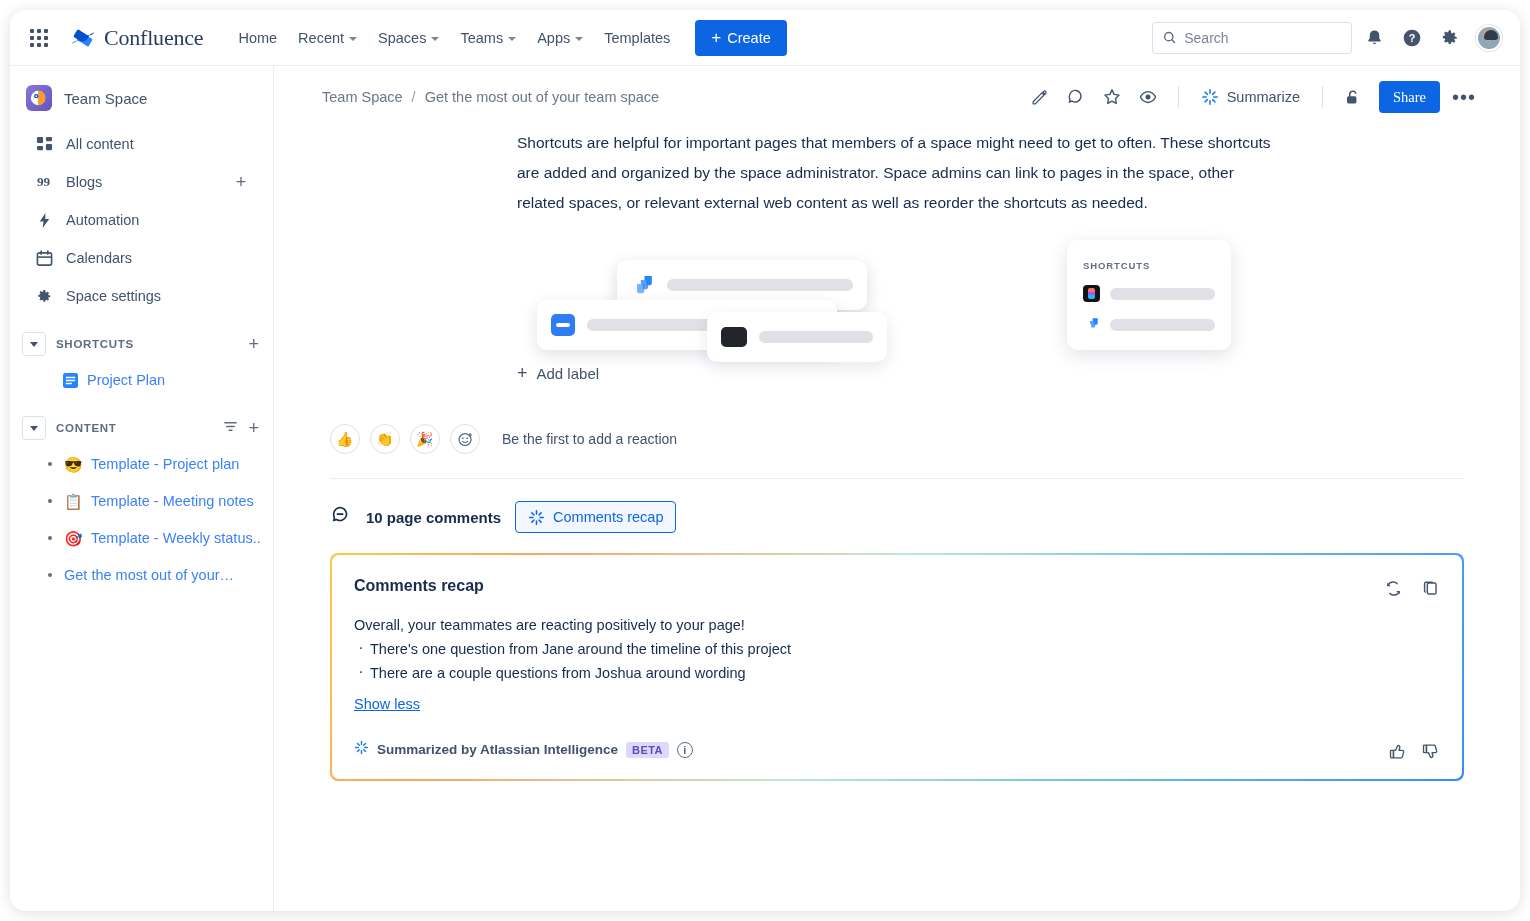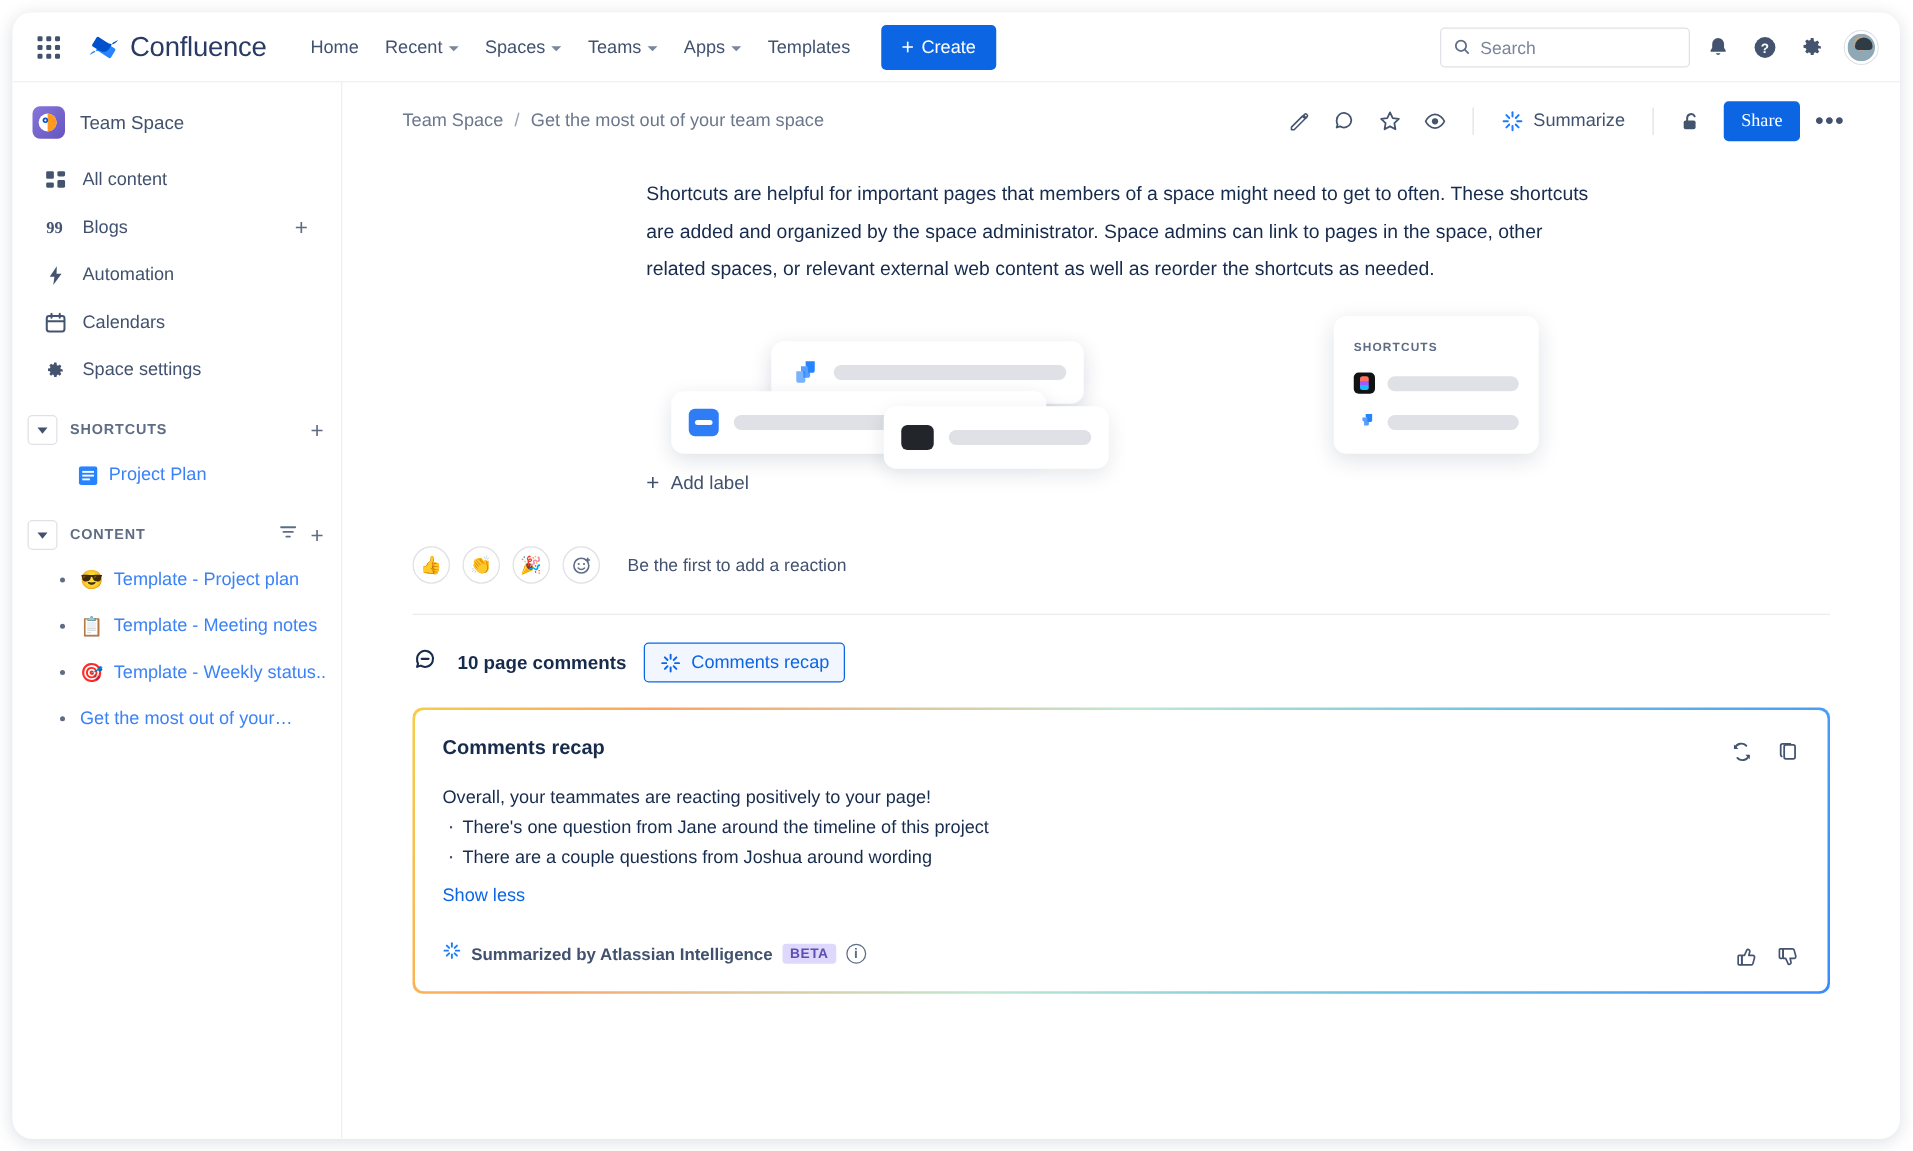--- a/index.html
+++ b/index.html
@@ -22,21 +22,21 @@
   .topnav {
     position: absolute; left: 0; top: 0; width: 1510px; height: 56px;
     background: #ffffff;
     border-bottom: 1px solid #ebecf0;
     display: flex; align-items: center;
   }
   .app-switcher { margin-left: 17px; width: 24px; height: 24px; display:grid;
     grid-template-columns: repeat(3, 4px); grid-template-rows: repeat(3,4px);
     gap: 3px; align-content:center; justify-content:center; cursor:pointer; }
   .app-switcher i { background:#42526e; width:4px; height:4px; border-radius:1px; display:block;}
-  .brand { display:flex; align-items:flex-end; margin-left: 19px; cursor:pointer;}
+  .brand { display:flex; align-items:flex-end; margin-left: 19px; cursor:pointer;font-family:Liberation Serif, serif;}
   .brand-mark { width: 26px; height: 26px; margin-right: 8px; }
   .brand-text { font-size: 22px; color:#2a3b63; letter-spacing:-0.2px; font-weight:400;}
   .navlinks { display:flex; align-items:center; margin-left: 26px; gap: 3px;}
   .navlink {
     font-size: 14.5px; color:#42526e; padding: 7px 9px; border-radius: 4px;
     display:flex; align-items:center; gap:5px; cursor:pointer; white-space:nowrap;
   }
   .caret { width:0;height:0;border-left:4px solid transparent;border-right:4px solid transparent;
            border-top:4.5px solid #7a869a; display:block; margin-top:2px;}
   .create-btn {
@@ -122,21 +122,21 @@
      border-radius:4px; font-size:14.5px; cursor:pointer; font-family:Liberation Serif, serif; margin-left:6px;}
   .more-btn { width:32px;height:32px;display:flex;align-items:center;justify-content:center;
      border-radius:4px;cursor:pointer;color:#42526e;font-size:20px;letter-spacing:1px;margin-left:4px;}
 
   .page-body { padding: 0 48px; }
   .doc { max-width: 760px; margin: 0 auto; }
   .doc-h2 {
     font-size:22.5px; color:#172b4d; font-weight:700; letter-spacing:-0.2px;
     margin-top: 34px; height: 24px; overflow:hidden; line-height: 30px;
   }
-  .doc-p { font-size:15.5px; line-height:30px; color:#172b4d; margin-top:13px;}
+  .doc-p { font-size:15.5px; line-height:30px; color:#172b4d; }
 
   
   .illus { position:relative; height: 118px; margin-top: 14px; }
   .card-a { position:absolute; left: 100px; top: 28px; width:250px; height:50px;
      background:#fff; border-radius:10px; box-shadow:0 5px 16px rgba(9,30,66,0.16); display:flex;
      align-items:center; padding:0 14px; gap:12px;}
   .card-b { position:absolute; left: 20px; top: 68px; width:300px; height:50px;
      background:#fff; border-radius:10px; box-shadow:0 5px 16px rgba(9,30,66,0.13); display:flex;
      align-items:center; padding:0 14px; gap:12px;}
   .card-c { position:absolute; left: 190px; top: 80px; width:180px; height:50px;
@@ -174,21 +174,21 @@
 
   
   .recap-panel { position:relative; margin: 20px 8px 0 8px; border-radius:8px; padding:2px;
      background: linear-gradient(118deg,#f5cd47 0%, #fea362 16%, #c0e8d2 46%, #6cc3e0 70%, #388bff 100%);}
   .recap-inner { background:#fff; border-radius:7px; padding: 22px 26px 20px 22px; position:relative;}
   .recap-title { font-size:16px; font-weight:700; color:#172b4d;}
   .recap-lead { font-size:14.5px; color:#172b4d; margin-top:20px; line-height:21px;}
   .recap-list { list-style:none; margin-top:3px; }
   .recap-list li { font-size:14.5px; color:#172b4d; line-height:21px; padding-left:16px; position:relative; margin-top:3px;}
   .recap-list li::before { content:"·"; position:absolute; left:4px; top:-2px; font-size:17px; color:#42526e;}
-  .show-less { font-size:14.5px; color:#0c66e4; margin-top:12px; cursor:pointer; width:fit-content;}
+  .show-less { font-size:14.5px; color:#0c66e4; margin-top:12px; cursor:pointer; width:fit-content;text-decoration:underline;}
   .recap-foot { display:flex; align-items:center; gap:8px; margin-top:28px;}
   .foot-text { font-size:13.5px; color:#42526e; font-weight:700;}
   .beta { background:#dfd8fd; color:#5e4db2; font-size:11px; font-weight:700;
      letter-spacing:0.4px; padding:2px 6px; border-radius:3px;}
   .info-ic { width:16px;height:16px;border:1.4px solid #5e6c84;border-radius:50%;color:#5e6c84;
      font-size:11px; display:flex;align-items:center;justify-content:center; font-weight:700; cursor:pointer;}
   .recap-tr { position:absolute; right:22px; top:24px; display:flex; gap:18px; color:#44546f;}
   .recap-br { position:absolute; right:22px; bottom:18px; display:flex; gap:14px; color:#44546f;}
   .ic-btn { cursor:pointer; display:flex; align-items:center; justify-content:center;}
 </style>

